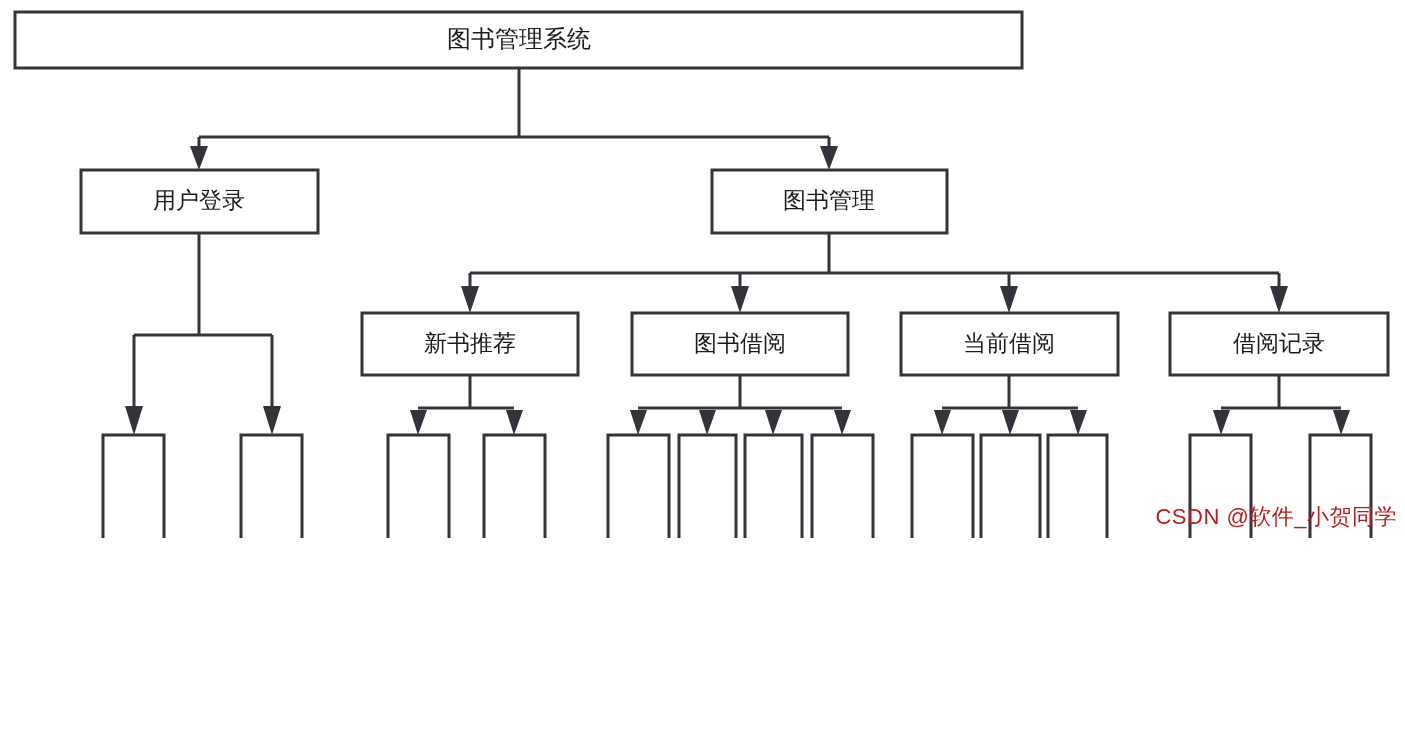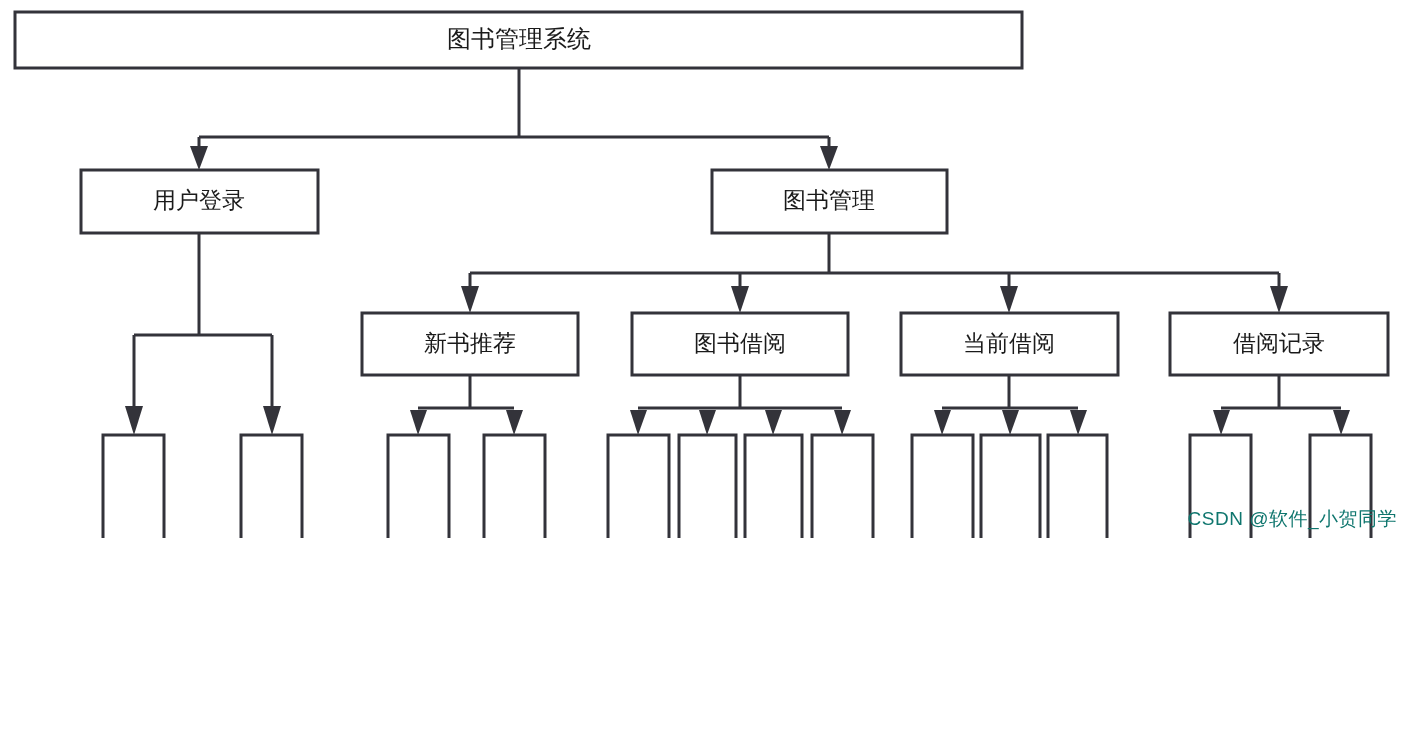--- a/index.html
+++ b/index.html
@@ -68,22 +68,22 @@
     align-items: center;
     justify-content: center;
     white-space: nowrap;
     pointer-events: none;
   }
   .watermark {
     position: absolute;
     right: 8px;
     bottom: 6px;
     font-family: "Liberation Sans", "DejaVu Sans", sans-serif;
-    font-size: 19px;
-    color: #0f766e;
+    font-size: 22px;
+    color: #b91c1c;
     letter-spacing: 0.5px;
     white-space: nowrap;
   }
 </style>
 </head>
 <body>
 
 <div id="stage">
 
   <svg id="diagram-svg" viewBox="0 0 1405 747">

